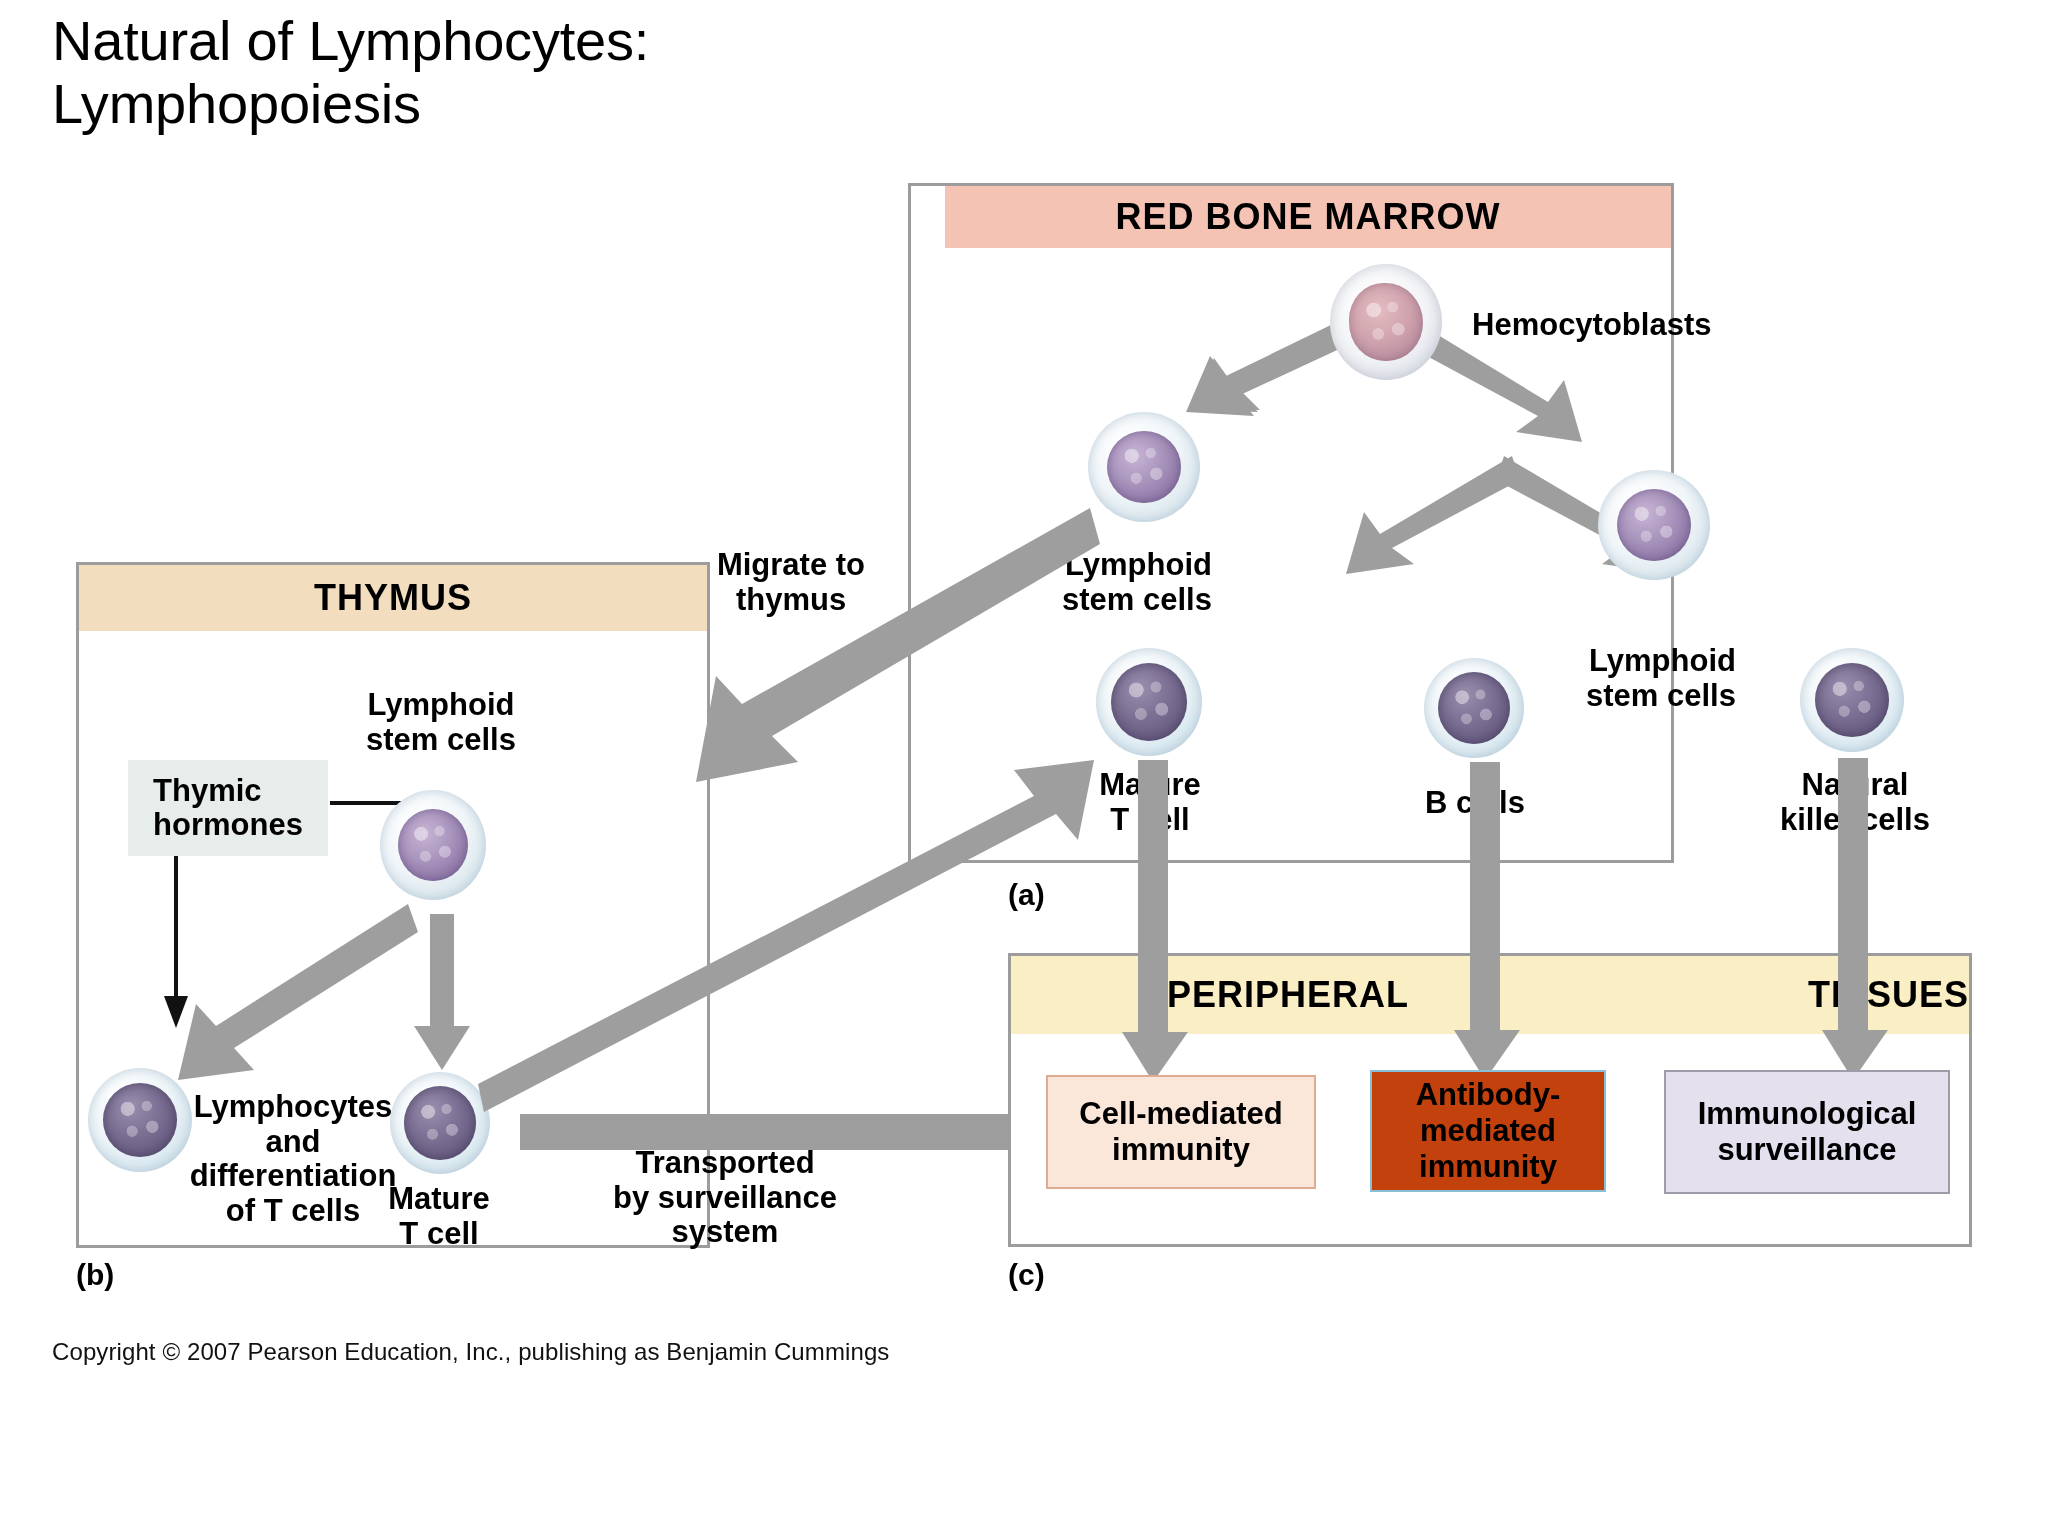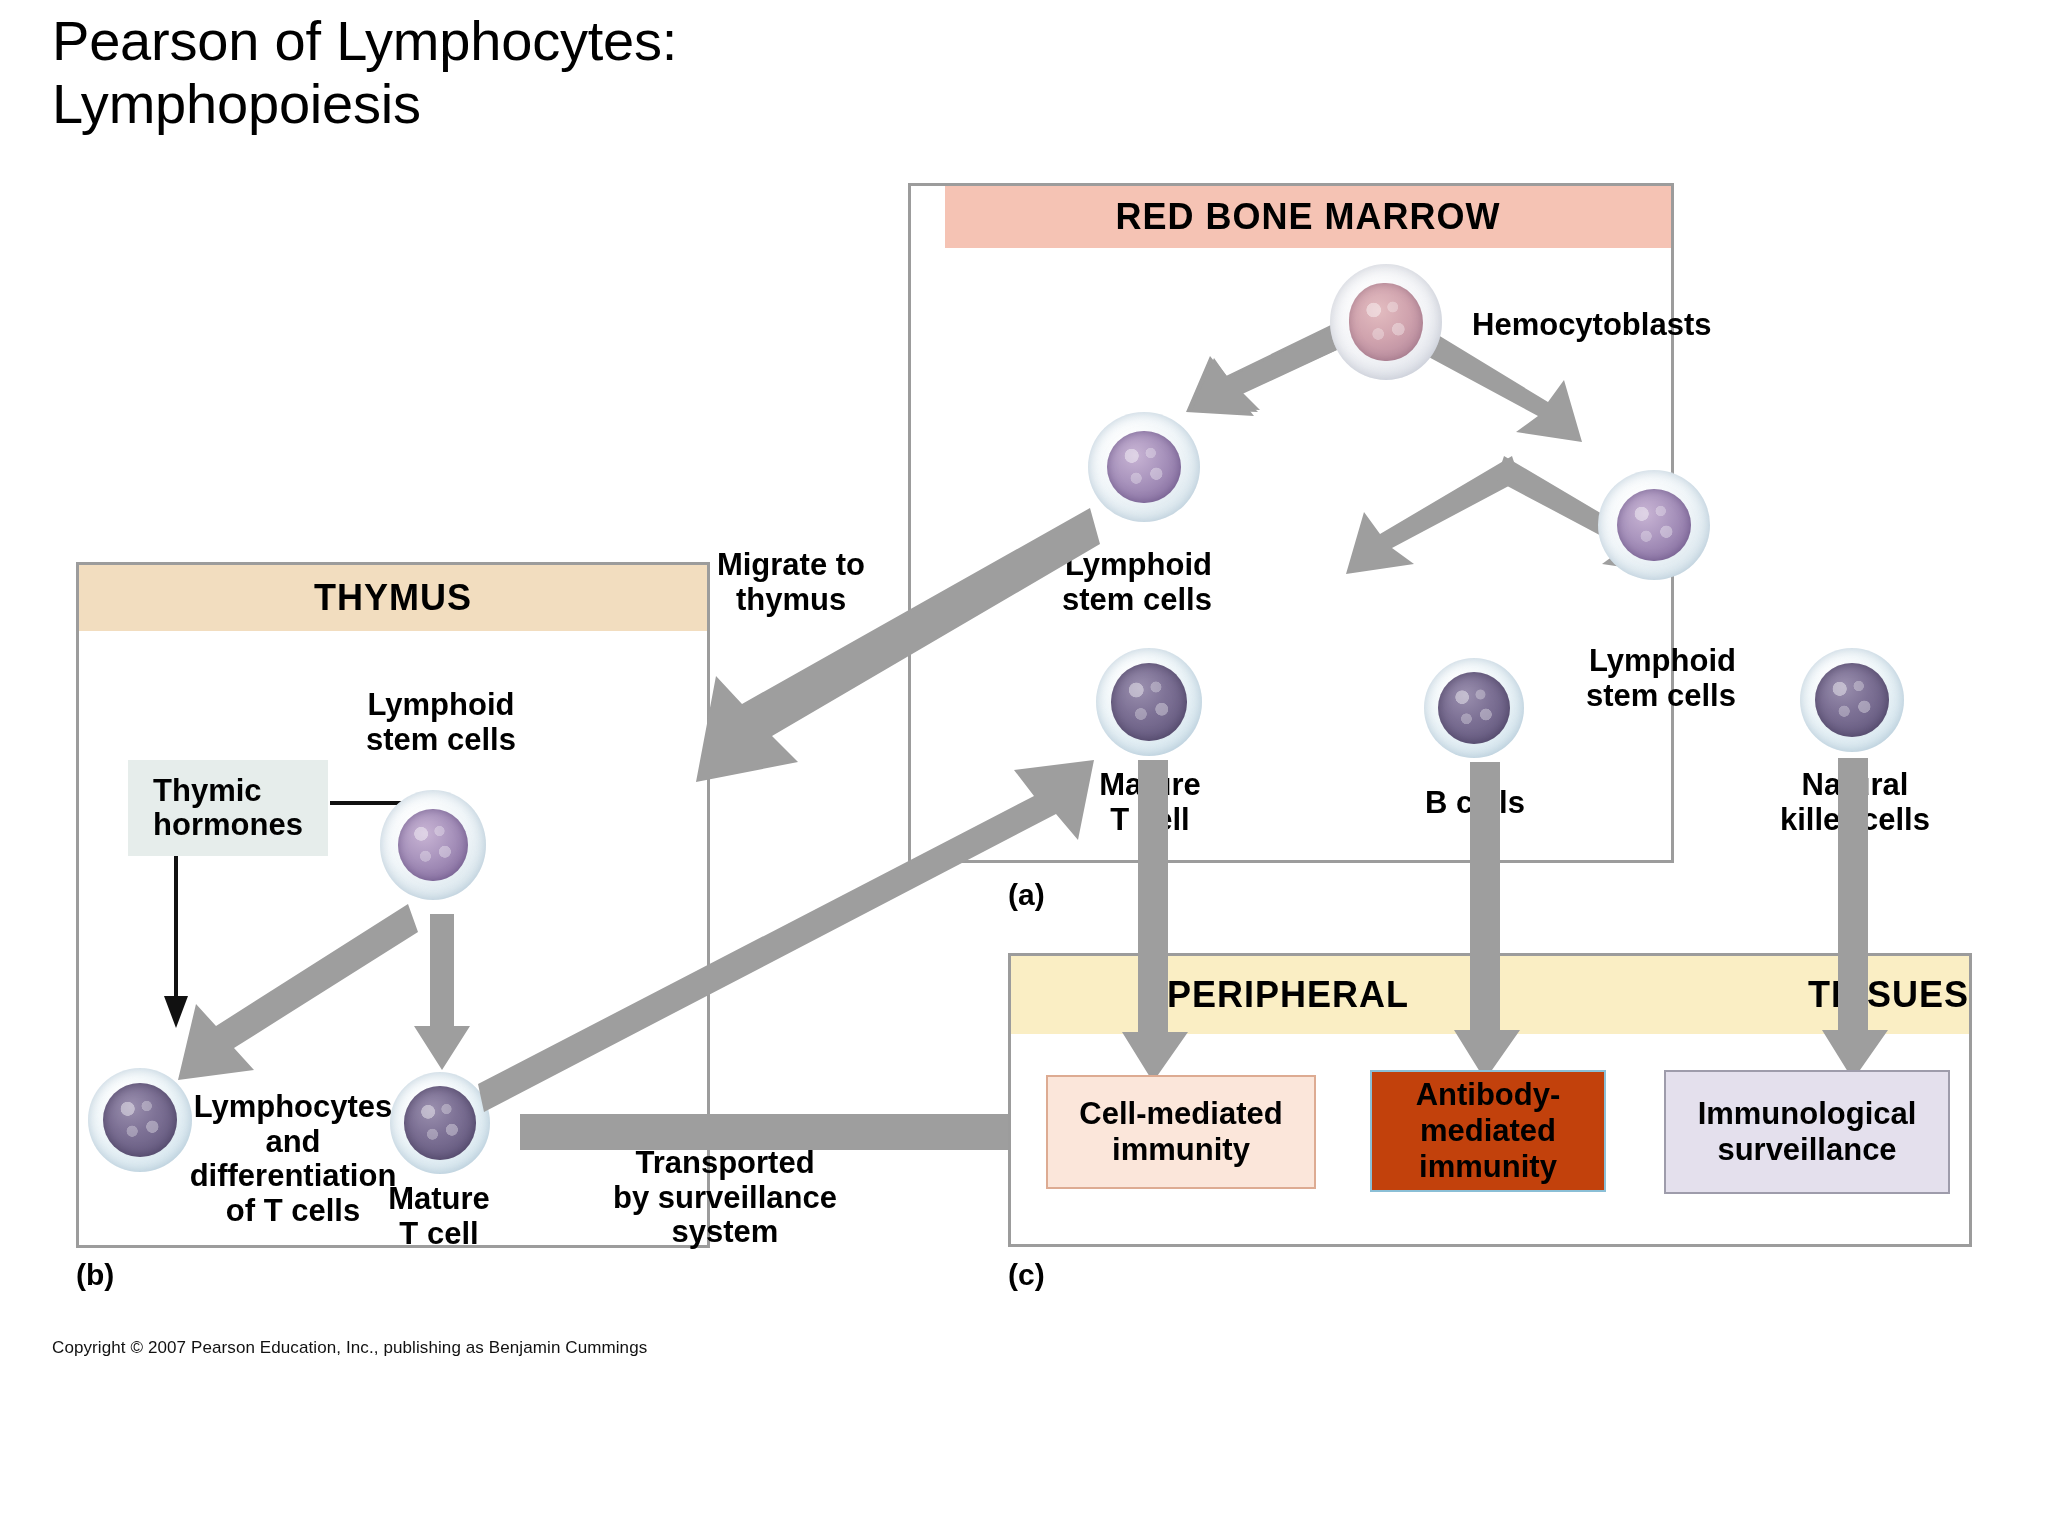--- a/index.html
+++ b/index.html
@@ -136,28 +136,28 @@
 
   #outcome-cell{ left:1046px;top:1075px;width:270px;height:114px;
      background:#fbe6da;border-color:#ddab92;}
   #outcome-antibody{ left:1370px;top:1070px;width:236px;height:122px;
      background:#c2410c;border-color:#8bbfd6;}
   #outcome-surv{ left:1664px;top:1070px;width:286px;height:124px;
      background:#e4e0ed;border-color:#9e9cab;}
 
   #copyright{
     left:52px;top:1338px;
-    font-size:17px;color:#111;font-weight:400;
+    font-size:24px;color:#111;font-weight:400;
     letter-spacing:.1px;
   }
 </style>
 </head>
 <body>
 
-<div class="abs" id="page-title">Pearson of Lymphocytes:
+<div class="abs" id="page-title">Natural of Lymphocytes:
 Lymphopoiesis</div>
 
 <div class="abs panel" id="panel-a">
   <div class="panel-header">RED BONE MARROW</div>
 </div>
 
 <div class="garrow abs" style="left:1170px;top:300px;">
   <svg width="210" height="120" viewBox="0 0 210 120">
     <polygon points="200,6 210,30 68,96 84,116 16,112 40,56 56,76" fill="#9e9e9e"></polygon>
     <polygon points="205,8 195,34 72,92 90,110 26,108 46,62 60,80" fill="#9e9e9e"></polygon>

